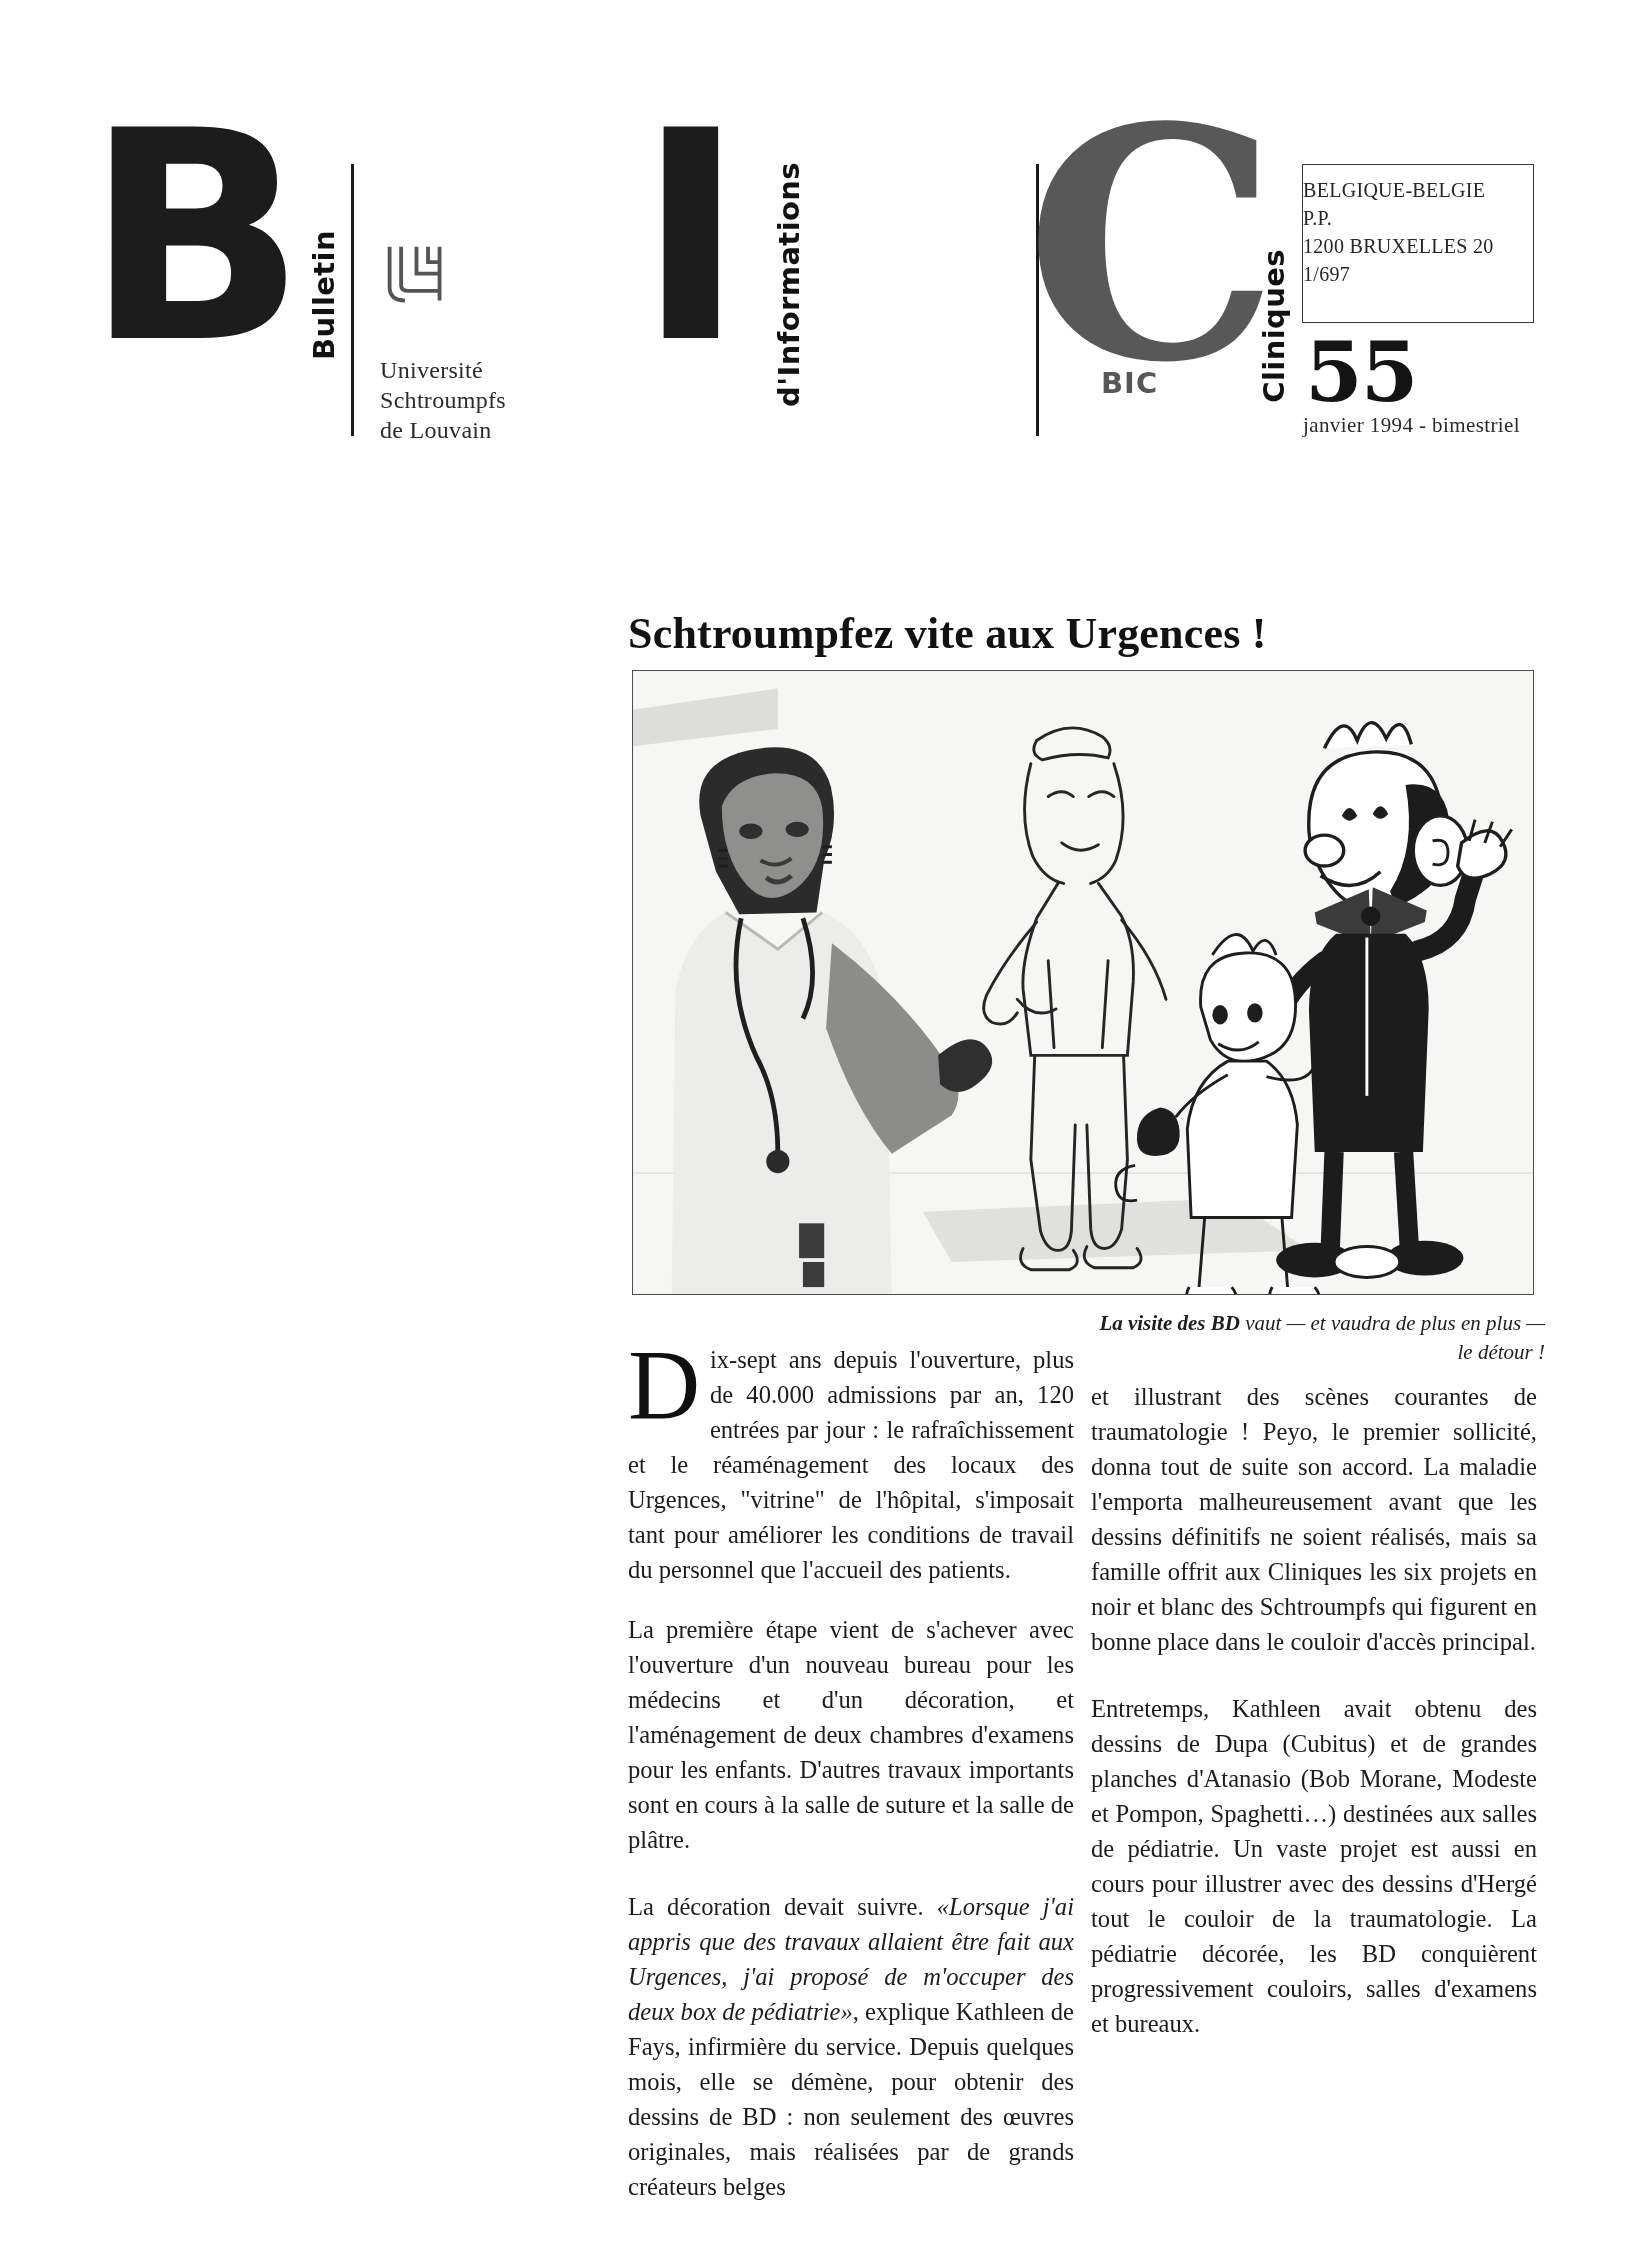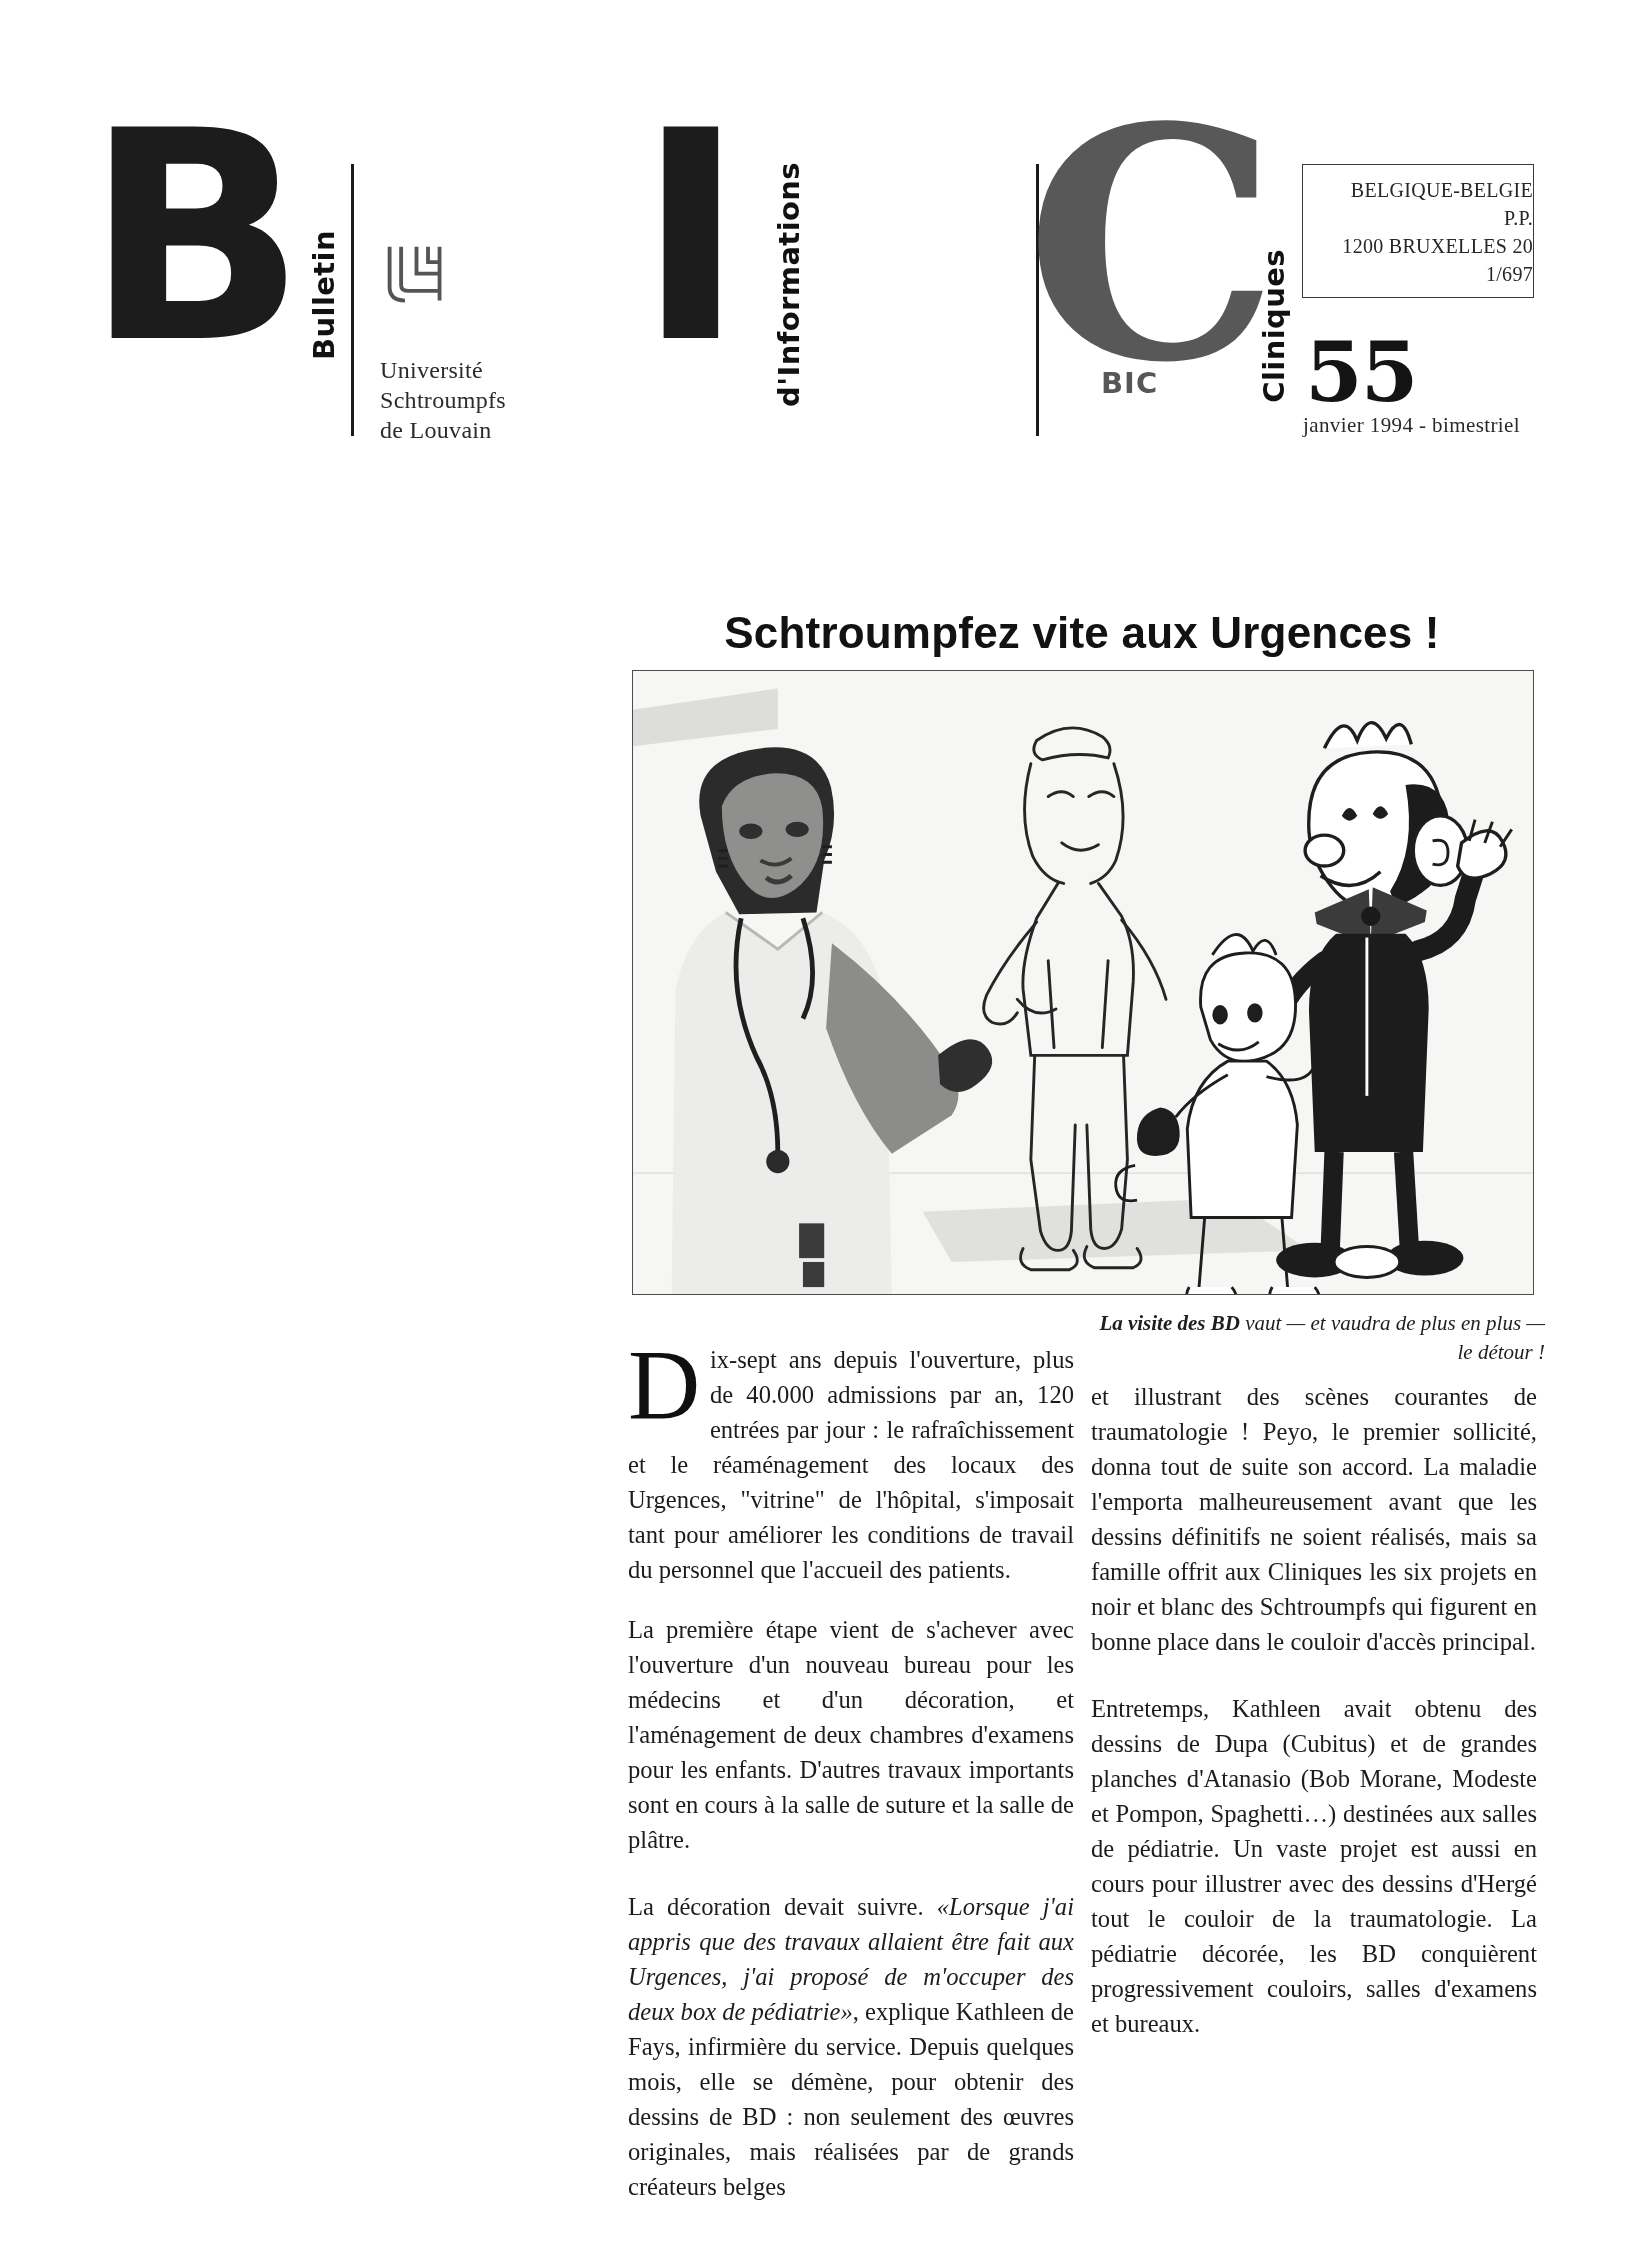--- a/index.html
+++ b/index.html
@@ -148,39 +148,39 @@
     left: 1303px; top: 413px;
     font-family: "Liberation Serif", serif;
     font-size: 21px;
     color: #2a2a2a;
     letter-spacing: 0.4px;
     white-space: nowrap;
   }
   .postal-box {
     position: absolute;
     left: 1302px; top: 164px;
-    width: 232px; height: 134px;
+    width: 232px; height: 159px;
     border: 1.9px solid #3a3a3a;
-    text-align: right;
+    text-align: left;
     font-family: "Liberation Serif", serif;
     font-size: 20px;
     line-height: 28px;
     color: #262626;
     padding-top: 10.6px;
     box-sizing: border-box;
     letter-spacing: 0.3px;
   }
 
   
   .article-title {
     position: absolute;
     left: 628px; top: 579px;
     width: 908px;
-    text-align: center;
-    font-family: Liberation Sans, sans-serif;
+    text-align: left;
+    font-family: Liberation Serif, serif;
     font-weight: bold;
     font-size: 44px;
     color: #121212;
     letter-spacing: 0.2px;
   }
 
   .photo-frame {
     position: absolute;
     left: 632px; top: 670px;
     width: 900px; height: 623px;

